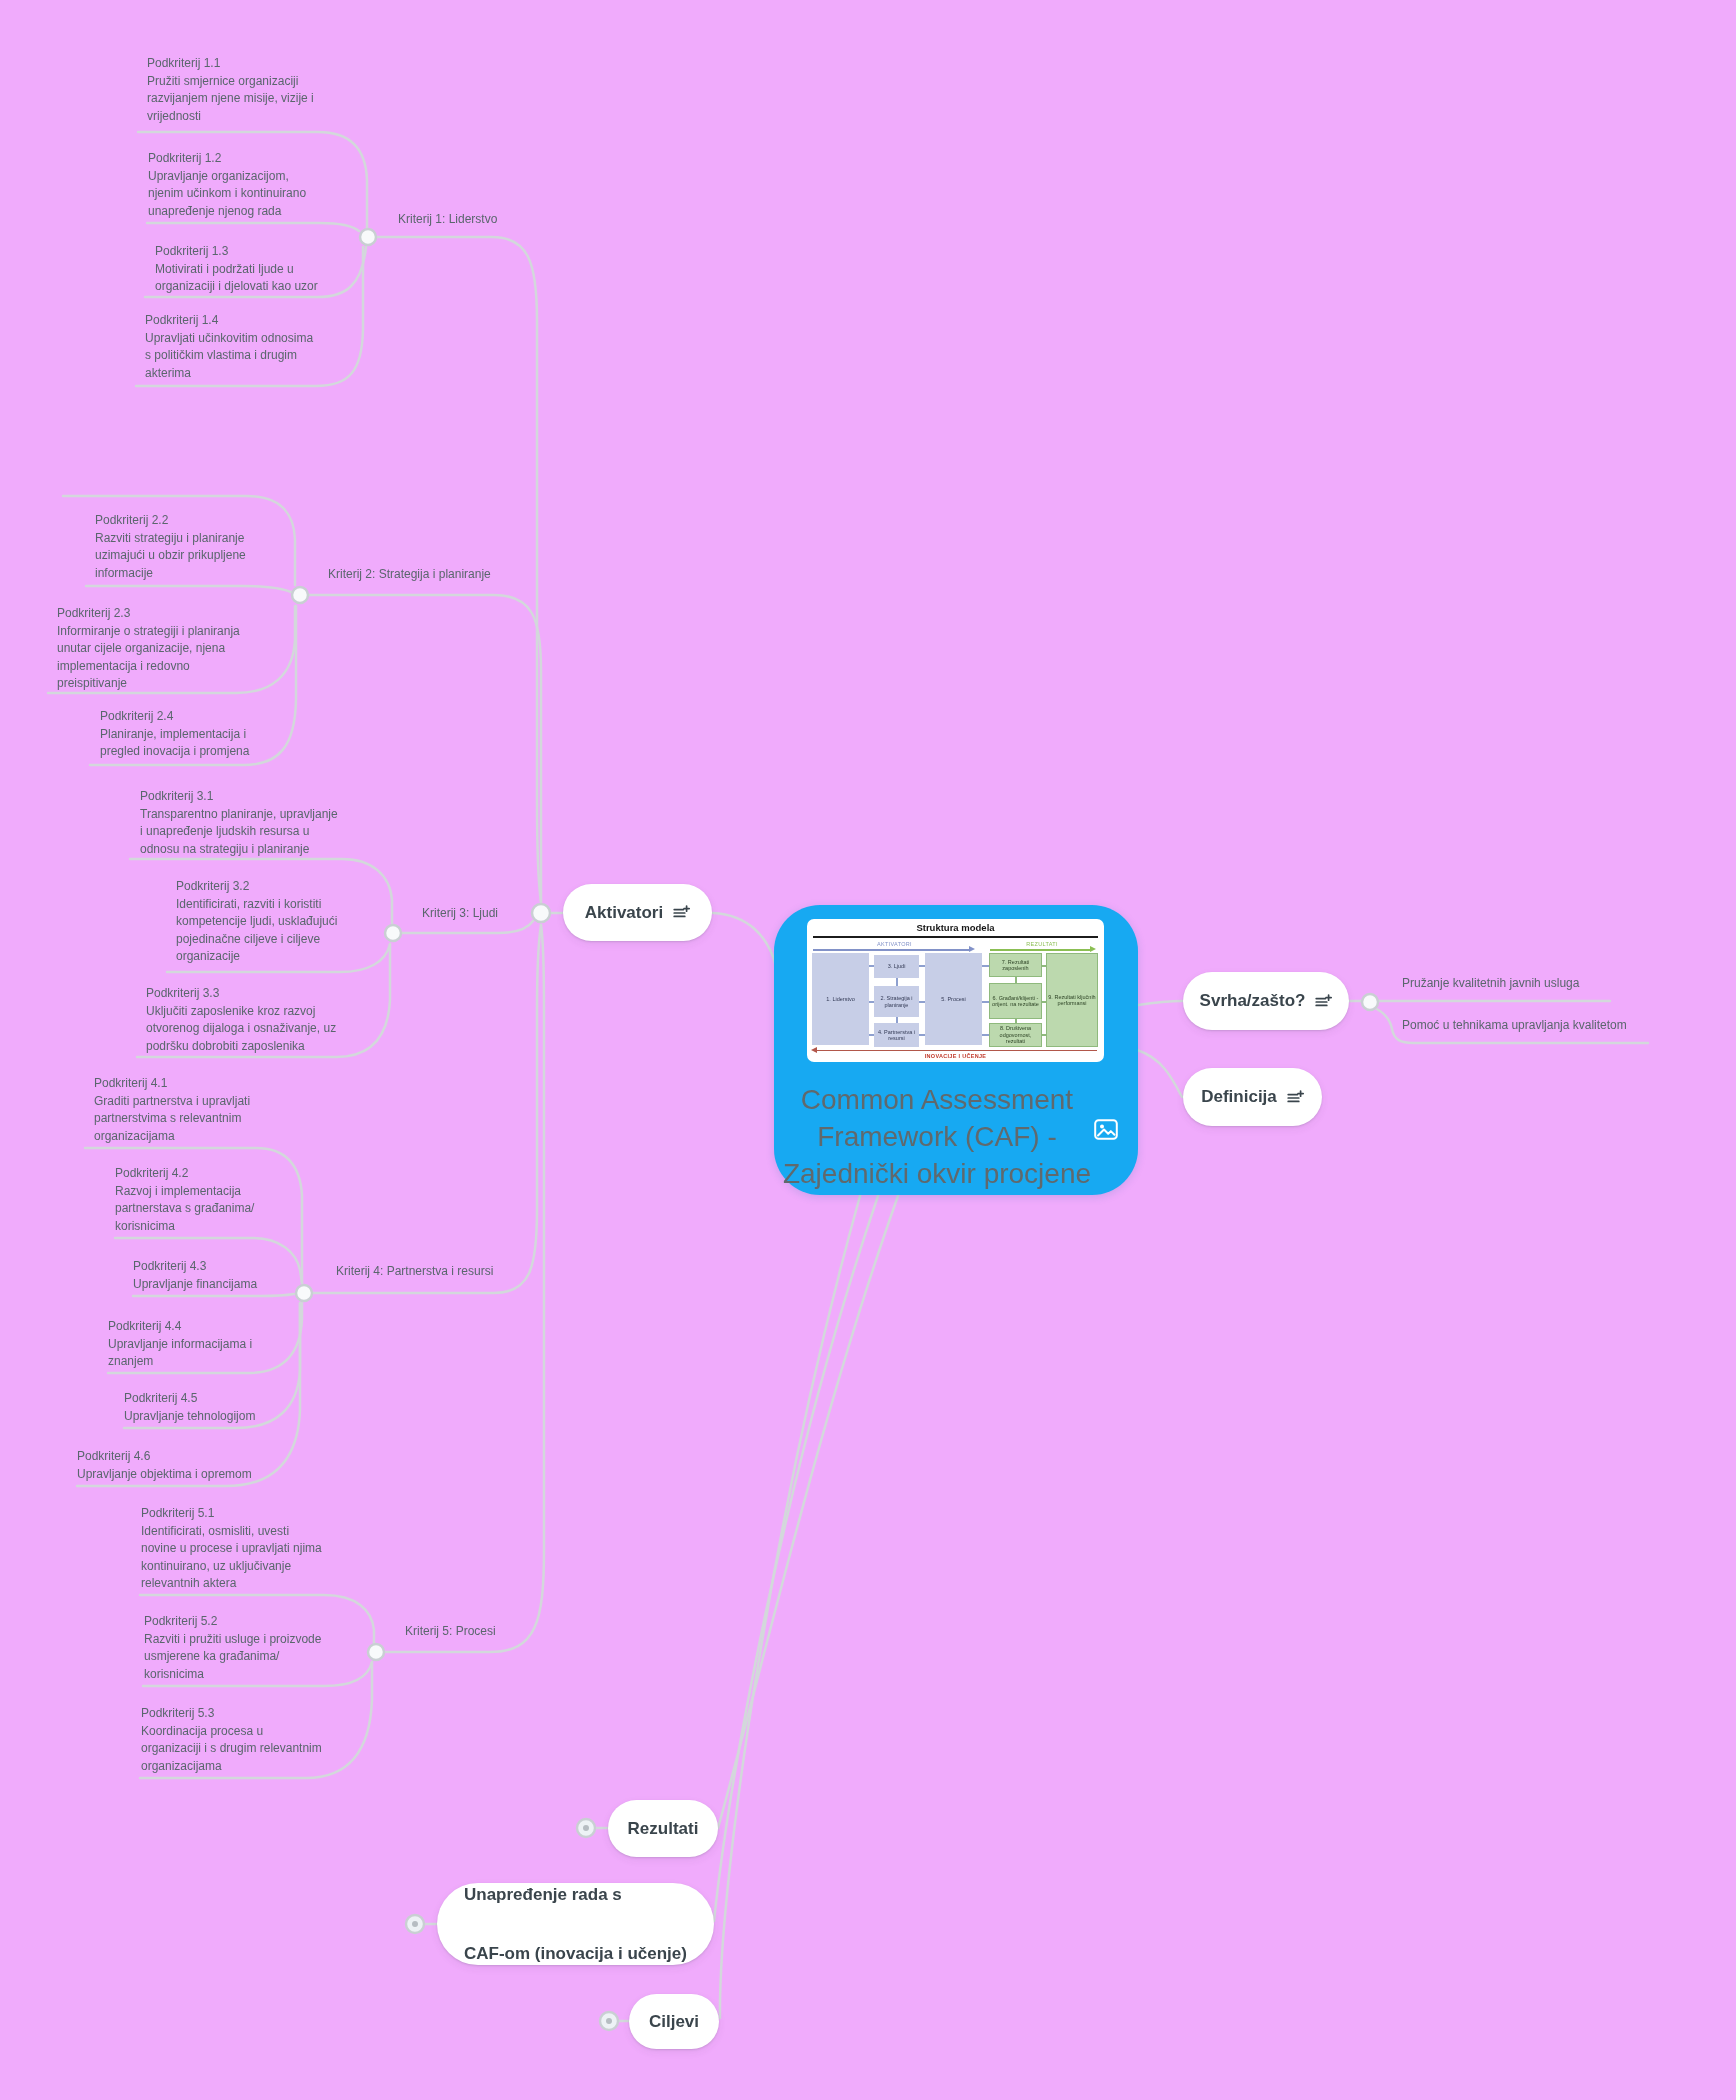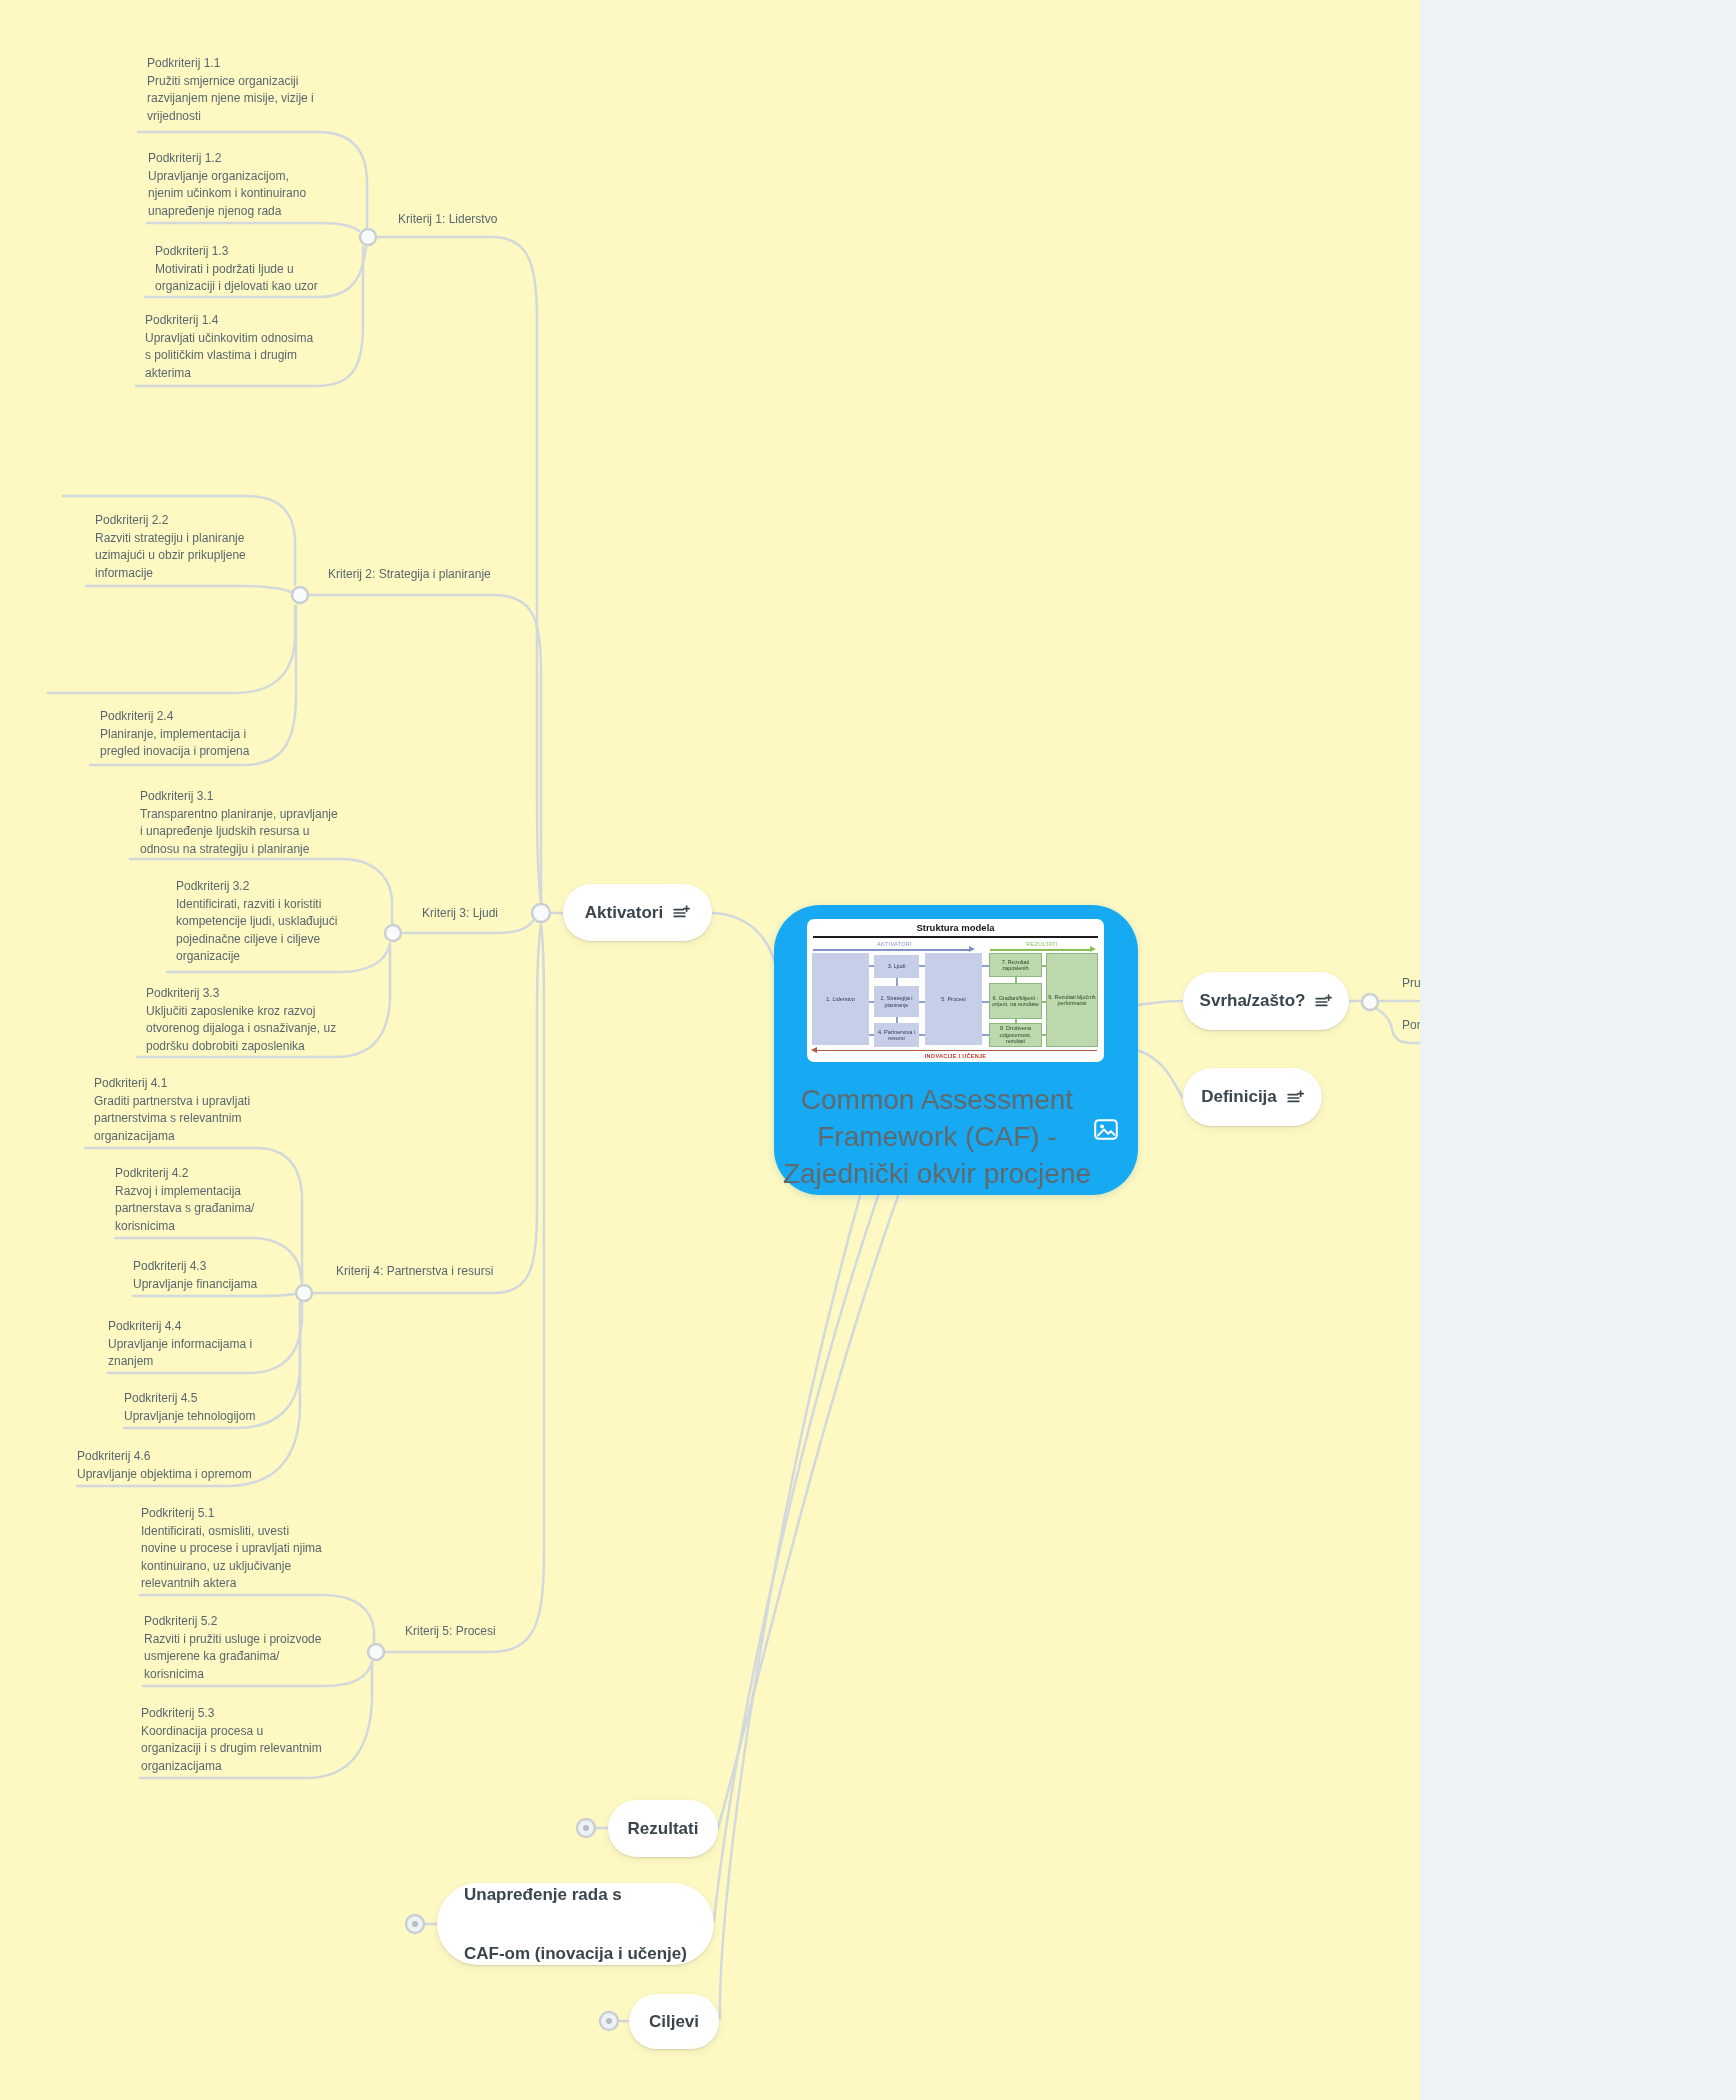--- a/index.html
+++ b/index.html
@@ -1,17 +1,17 @@
 <!DOCTYPE html>
 <html><head>
 <meta charset="utf-8">
 <style>
   html,body{margin:0;padding:0;background:#edf2f5;}
-  .stage{position:relative;width:1420px;height:2100px;overflow:hidden;
-         font-family:"Liberation Sans","DejaVu Sans",sans-serif;background:#fef9c3;}
+  .stage{position:relative;width:1736px;height:2100px;overflow:hidden;
+         font-family:"Liberation Sans","DejaVu Sans",sans-serif;background:#f0abfc;}
   .links{position:absolute;left:0;top:0;z-index:1;}
   .links path{fill:none;stroke:#d3d8db;stroke-width:2.5;stroke-linecap:round;}
   .links circle.junction{fill:#f8fafb;stroke:#c9cfd3;stroke-width:2.5;}
   .links circle.coll-outer{fill:#edf2f5;stroke:#c9cfd3;stroke-width:2.4;}
   .links circle.coll-dot{fill:#b6bdc2;stroke:none;}
   .pk{position:absolute;z-index:2;font-size:12px;line-height:17.5px;color:#5a666d;white-space:nowrap;}
   .kr{position:absolute;z-index:2;font-size:12px;color:#5a666d;white-space:nowrap;}
   .child-label{position:absolute;z-index:2;font-size:12px;color:#5a666d;white-space:nowrap;}
   .pill{position:absolute;z-index:3;background:#ffffff;border-radius:42px;display:flex;
         align-items:center;justify-content:center;gap:10px;color:#3a454c;font-weight:bold;
@@ -131,20 +131,24 @@
     <div>Motivirati i podržati ljude u<br>organizaciji i djelovati kao uzor</div>
   </div>
   <div class="pk" style="left:145px;top:312px;">
     <div>Podkriterij 1.4</div>
     <div>Upravljati učinkovitim odnosima<br>s političkim vlastima i drugim<br>akterima</div>
   </div>
   <div class="pk" style="left:95px;top:512px;">
     <div>Podkriterij 2.2</div>
     <div>Razviti strategiju i planiranje<br>uzimajući u obzir prikupljene<br>informacije</div>
   </div>
+  <div class="pk" style="left:57px;top:605px;">
+    <div>Podkriterij 2.3</div>
+    <div>Informiranje o strategiji i planiranja<br>unutar cijele organizacije, njena<br>implementacija i redovno<br>preispitivanje</div>
+  </div>
   <div class="pk" style="left:100px;top:708px;">
     <div>Podkriterij 2.4</div>
     <div>Planiranje, implementacija i<br>pregled inovacija i promjena</div>
   </div>
   <div class="pk" style="left:140px;top:788px;">
     <div>Podkriterij 3.1</div>
     <div>Transparentno planiranje, upravljanje<br>i unapređenje ljudskih resursa u<br>odnosu na strategiju i planiranje</div>
   </div>
   <div class="pk" style="left:176px;top:878px;">
     <div>Podkriterij 3.2</div>

